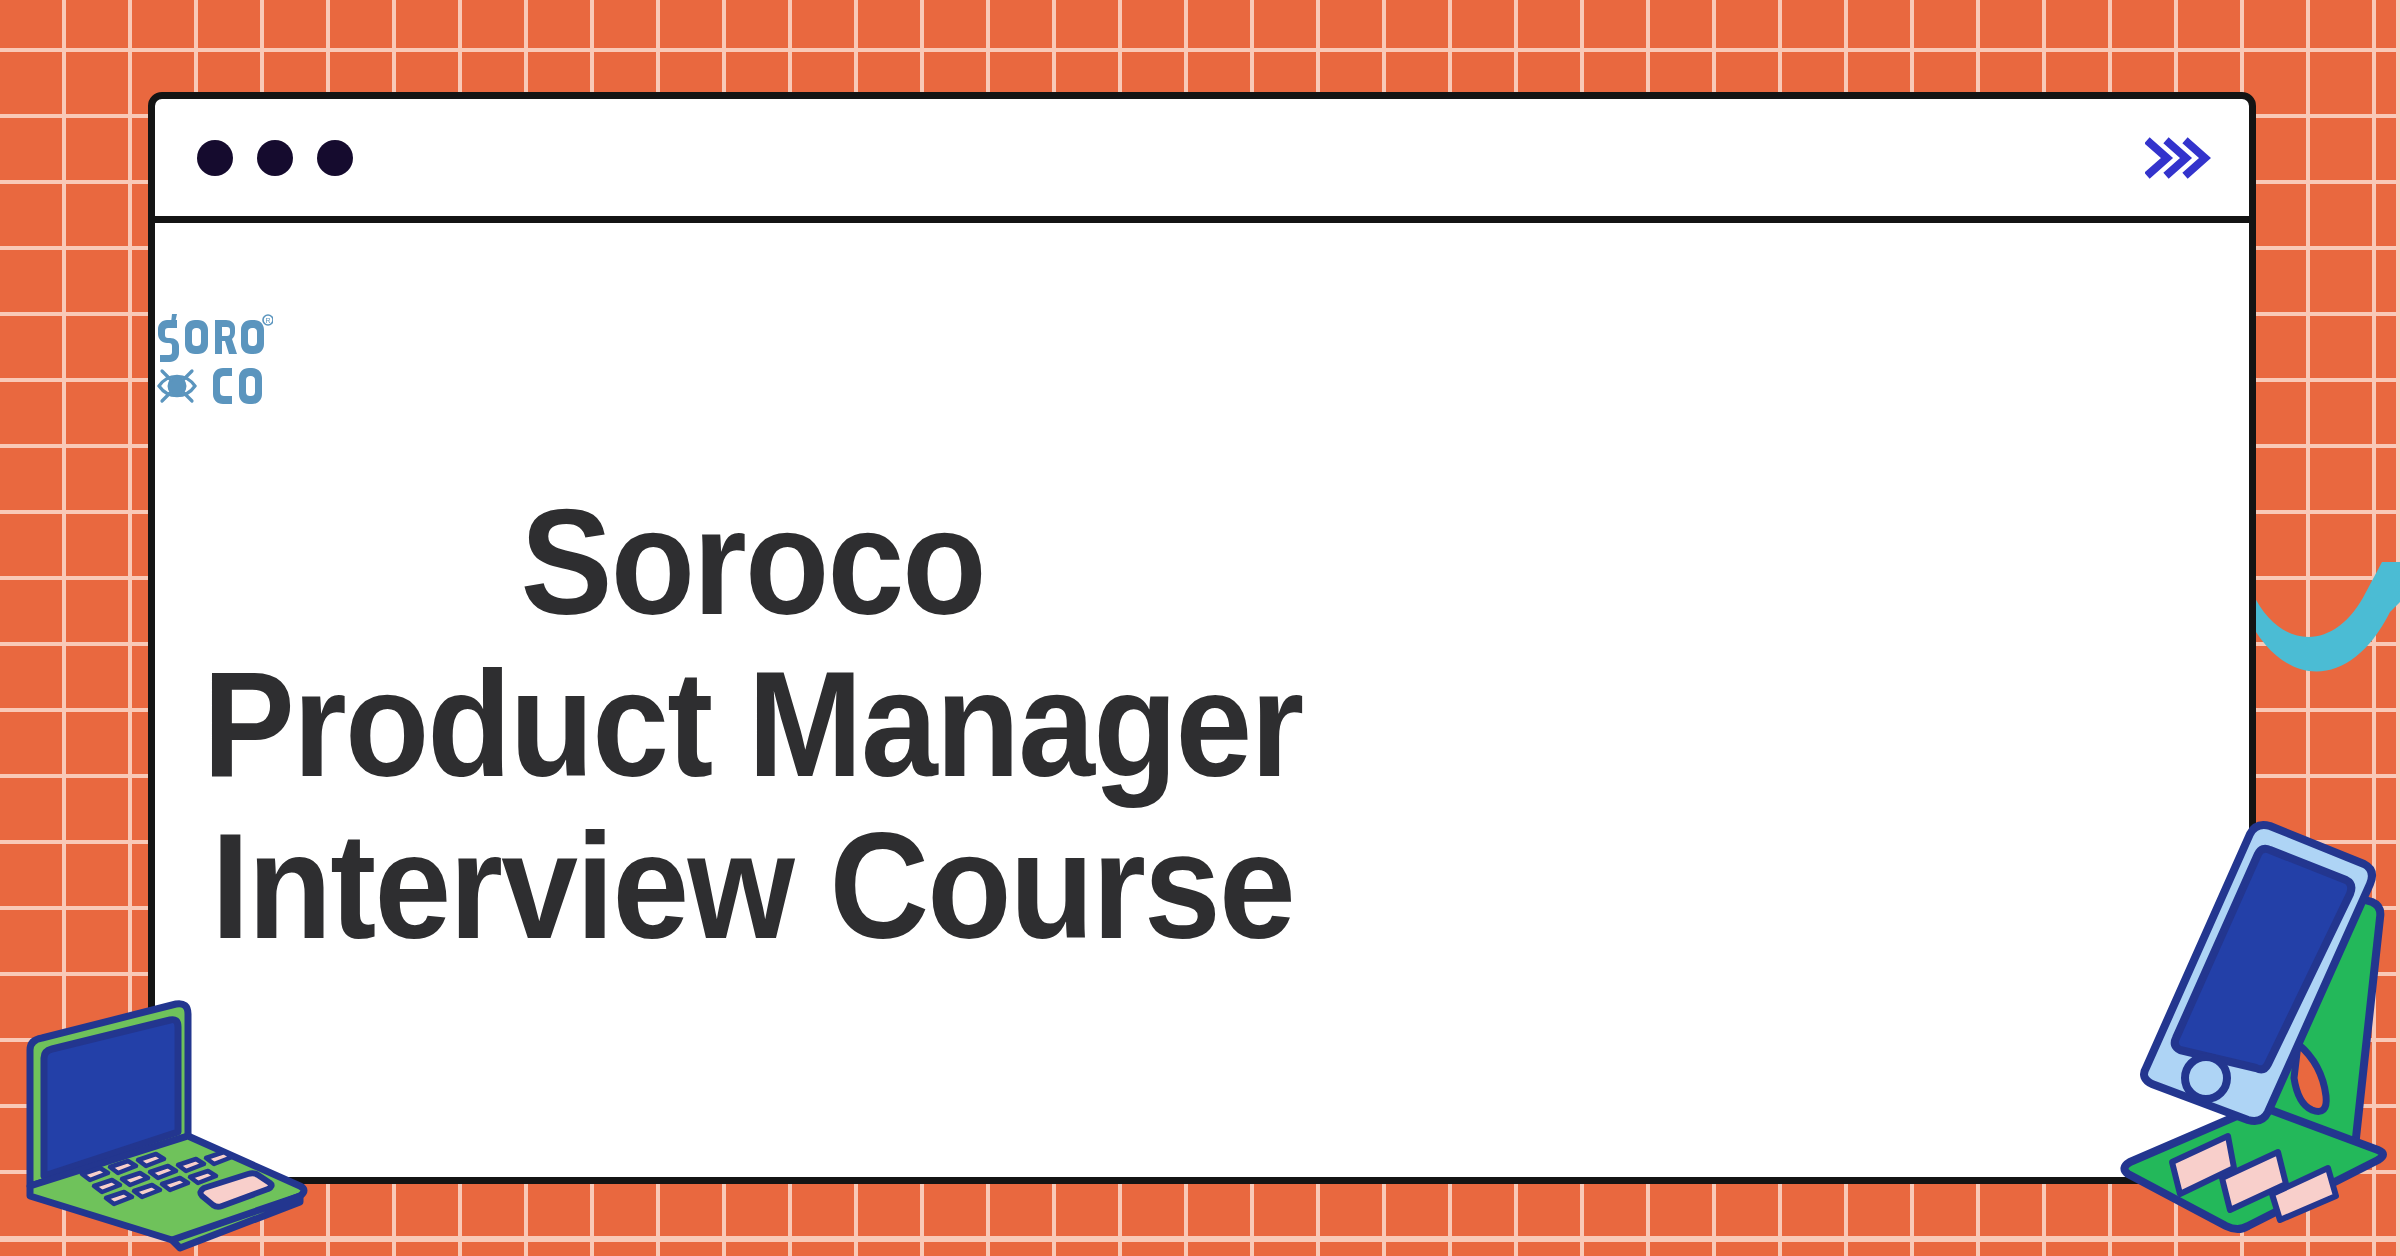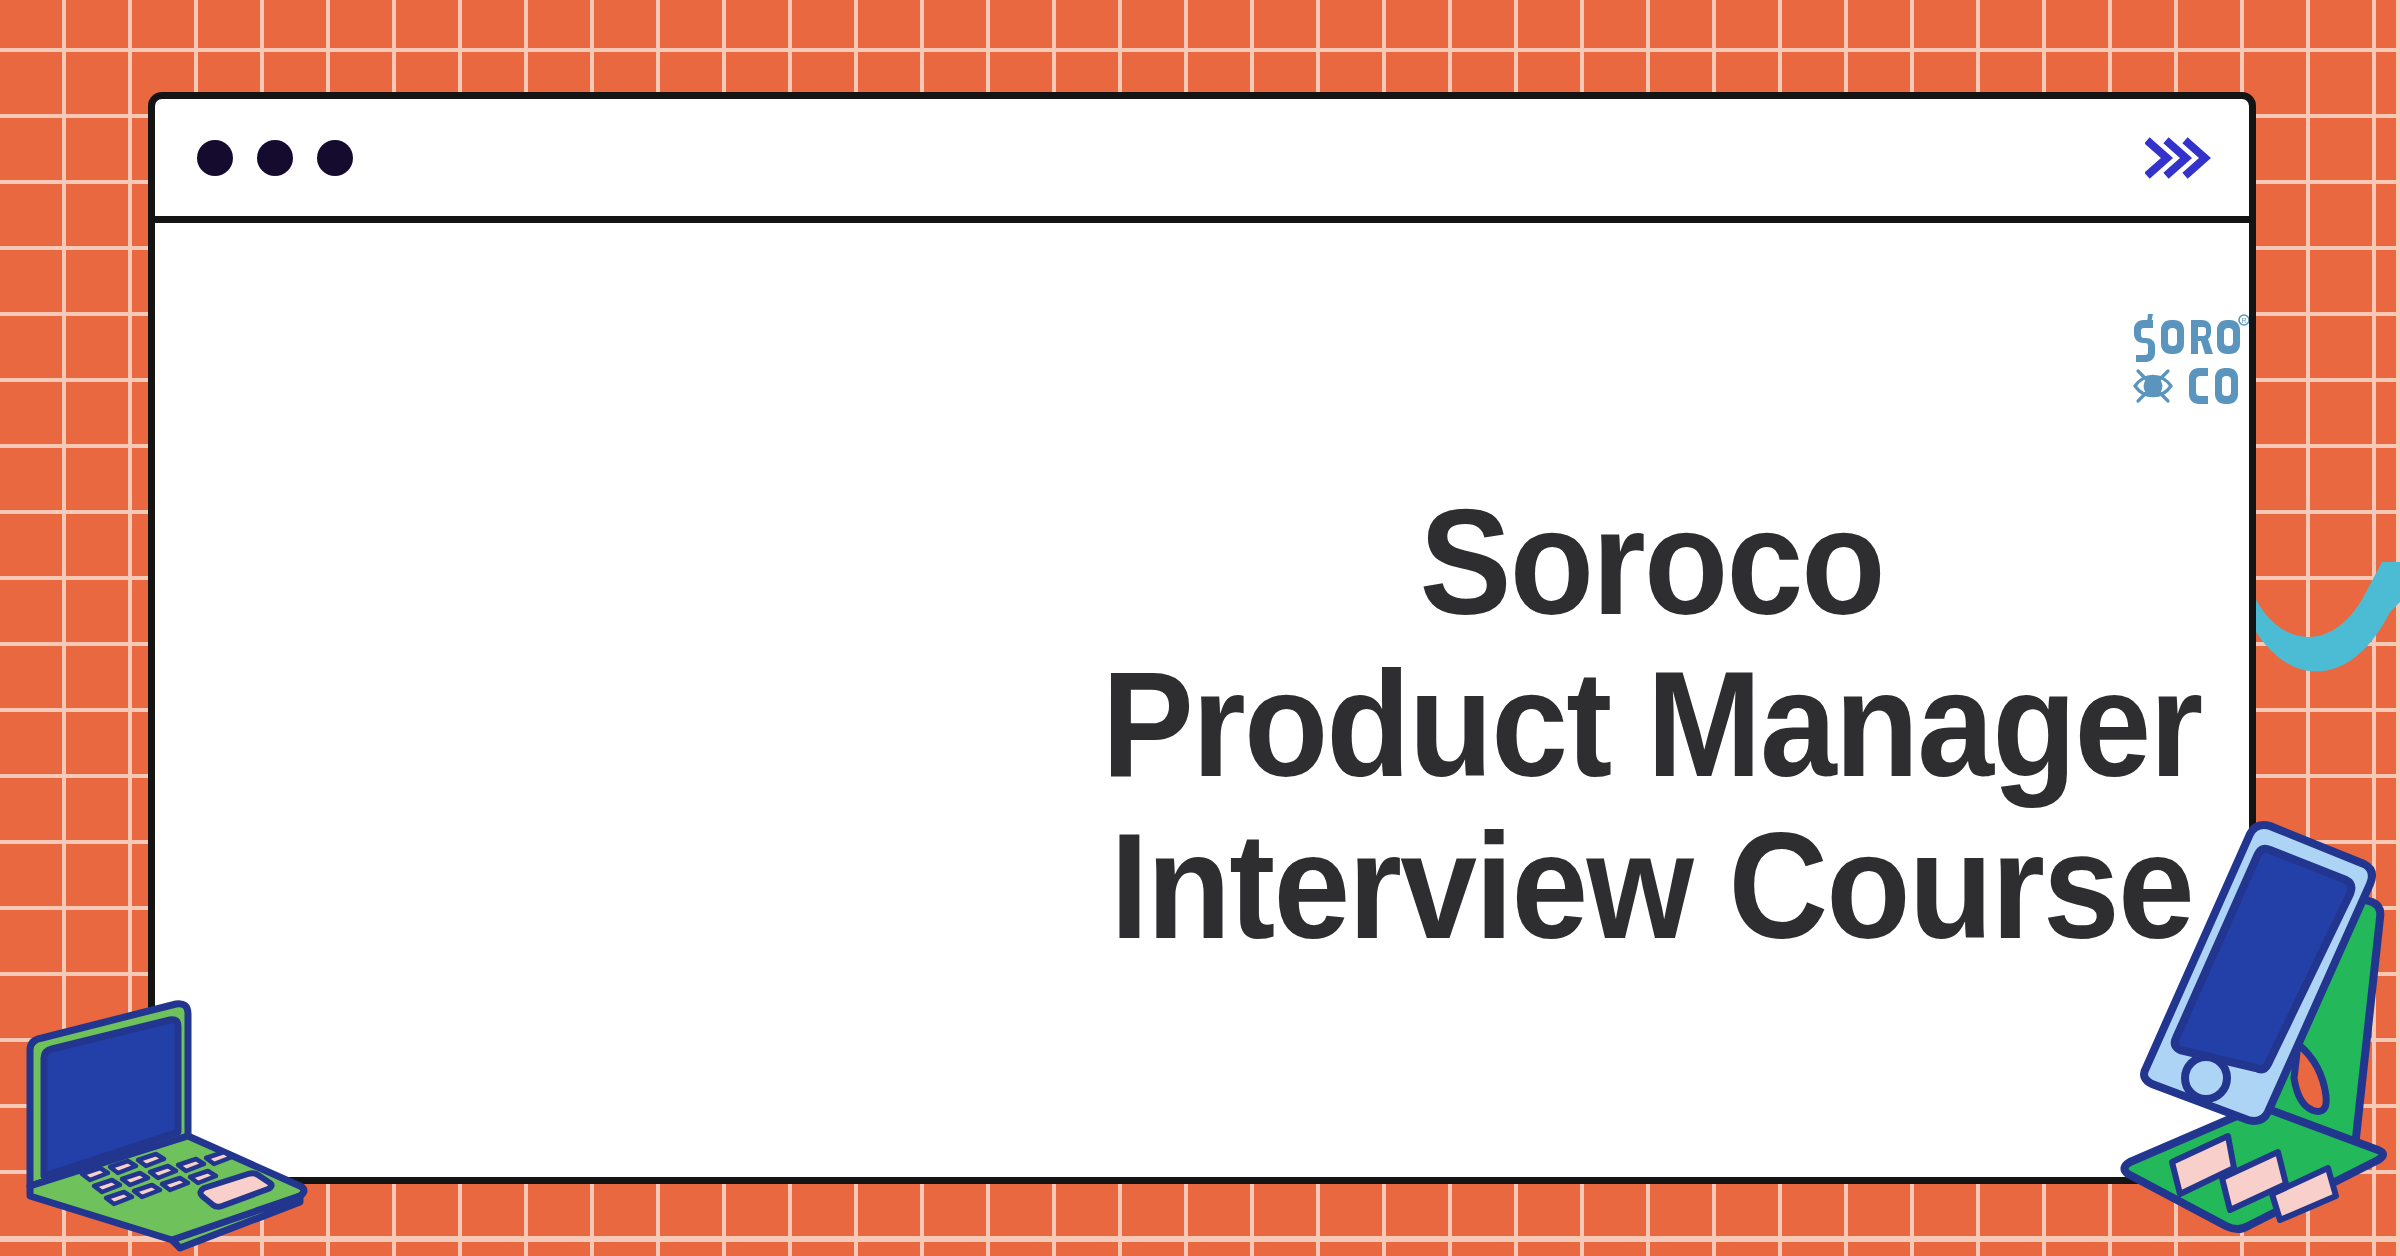--- a/index.html
+++ b/index.html
@@ -81,22 +81,21 @@
     width: 66px;
     height: 44px;
   }
 
   
   .content {
     position: relative;
     height: calc(100% - 131px);
     display: flex;
     flex-direction: column;
-    align-items: flex-end;
-    padding-left: 38px;
+    align-items: flex-start;
   }
 
   .brand-logo {
     margin-top: 88px;
     width: 118px;
     height: 96px;
     display: block;
   }
 
   .headline {

